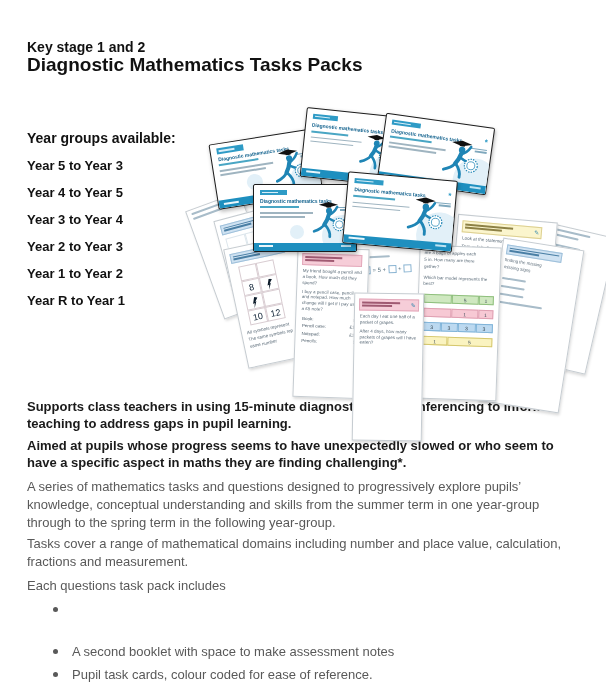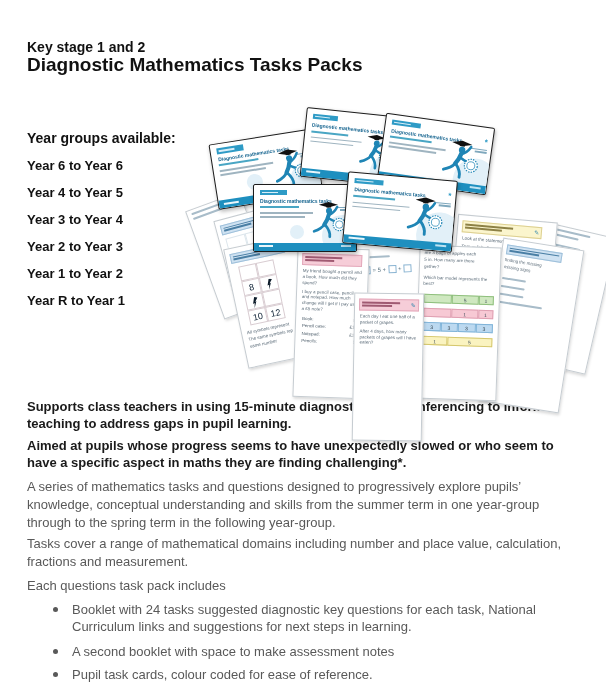--- a/index.html
+++ b/index.html
@@ -97,21 +97,21 @@
 </style>
 </head>
 <body>
 
 <div id="page">
 
   <div class="h1">Diagnostic Mathematics Tasks Packs</div>
   <div class="h2">Key stage 1 and 2</div>
 
   <div class="yg-head">Year groups available:</div>
-  <div class="yg-item" style="top:158px">Year 6 to Year 6</div>
+  <div class="yg-item" style="top:158px">Year 5 to Year 3</div>
   <div class="yg-item" style="top:185px">Year 4 to Year 5</div>
   <div class="yg-item" style="top:212px">Year 3 to Year 4</div>
   <div class="yg-item" style="top:239px">Year 2 to Year 3</div>
   <div class="yg-item" style="top:266px">Year 1 to Year 2</div>
   <div class="yg-item" style="top:293px">Year R to Year 1</div>
 
   <div id="collage">
 
     <div class="sheet bs1">
       <div class="tl" style="width:70%"></div>
@@ -424,19 +424,18 @@
 
   </div>
 
   <div class="para b" style="top:398px">Supports class teachers in using 15-minute diagnostic pupil conferencing to inform teaching to address gaps in pupil learning.</div>
   <div class="para b" style="top:437px">Aimed at pupils whose progress seems to have unexpectedly slowed or who seem to have a specific aspect in maths they are finding challenging*.</div>
   <div class="para g" style="top:478px">A series of mathematics tasks and questions designed to progressively explore pupils’ knowledge, conceptual understanding and skills from the summer term in one year-group through to the spring term in the following year-group.</div>
   <div class="para g" style="top:535px">Tasks cover a range of mathematical domains including number and place value, calculation, fractions and measurement.</div>
   <div class="para g" style="top:577px">Each questions task pack includes</div>
 
   <span class="bdot" style="top:607px"></span>
-  <div class="bullet" style="top:601px">Booklet with 24 tasks suggested diagnostic key questions for each task, National Curriculum links and suggestions for next steps in learning.</div>
   <span class="bdot" style="top:649px"></span>
   <div class="bullet" style="top:643px">A second booklet with space to make assessment notes</div>
   <span class="bdot" style="top:672px"></span>
   <div class="bullet" style="top:666px">Pupil task cards, colour coded for ease of reference.</div>
 
 </div>
 
 </body></html>

